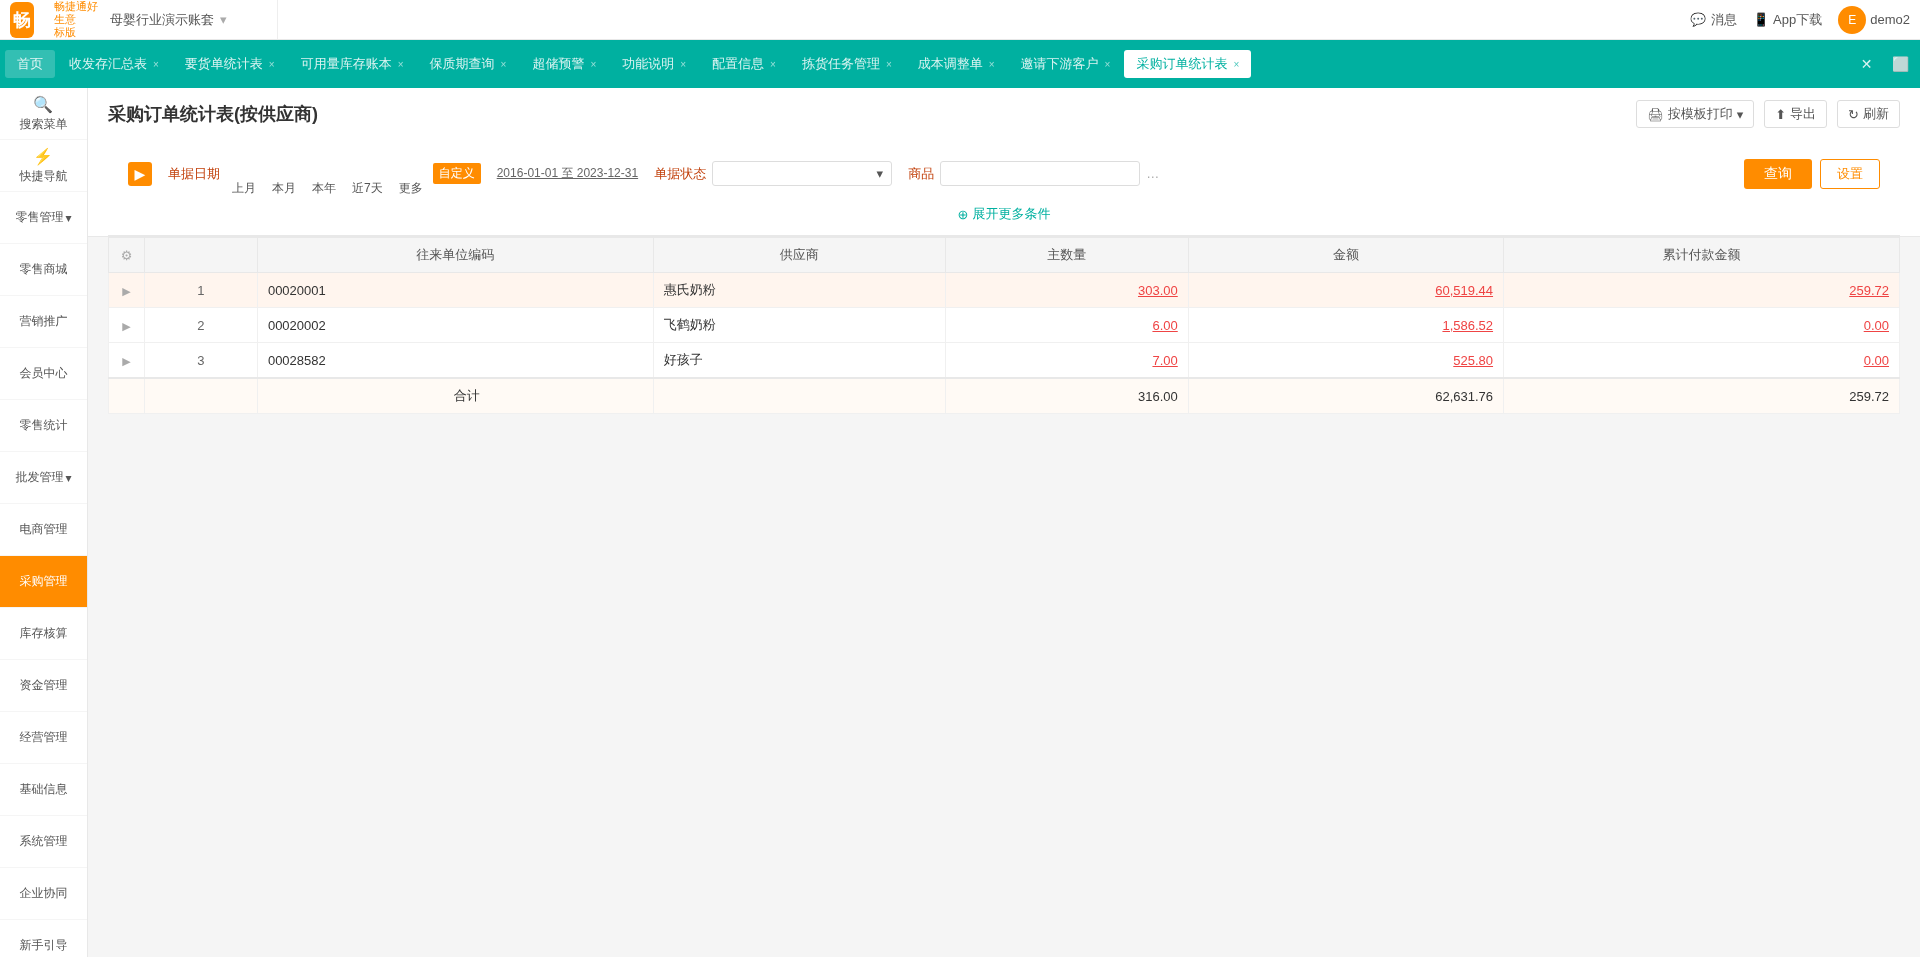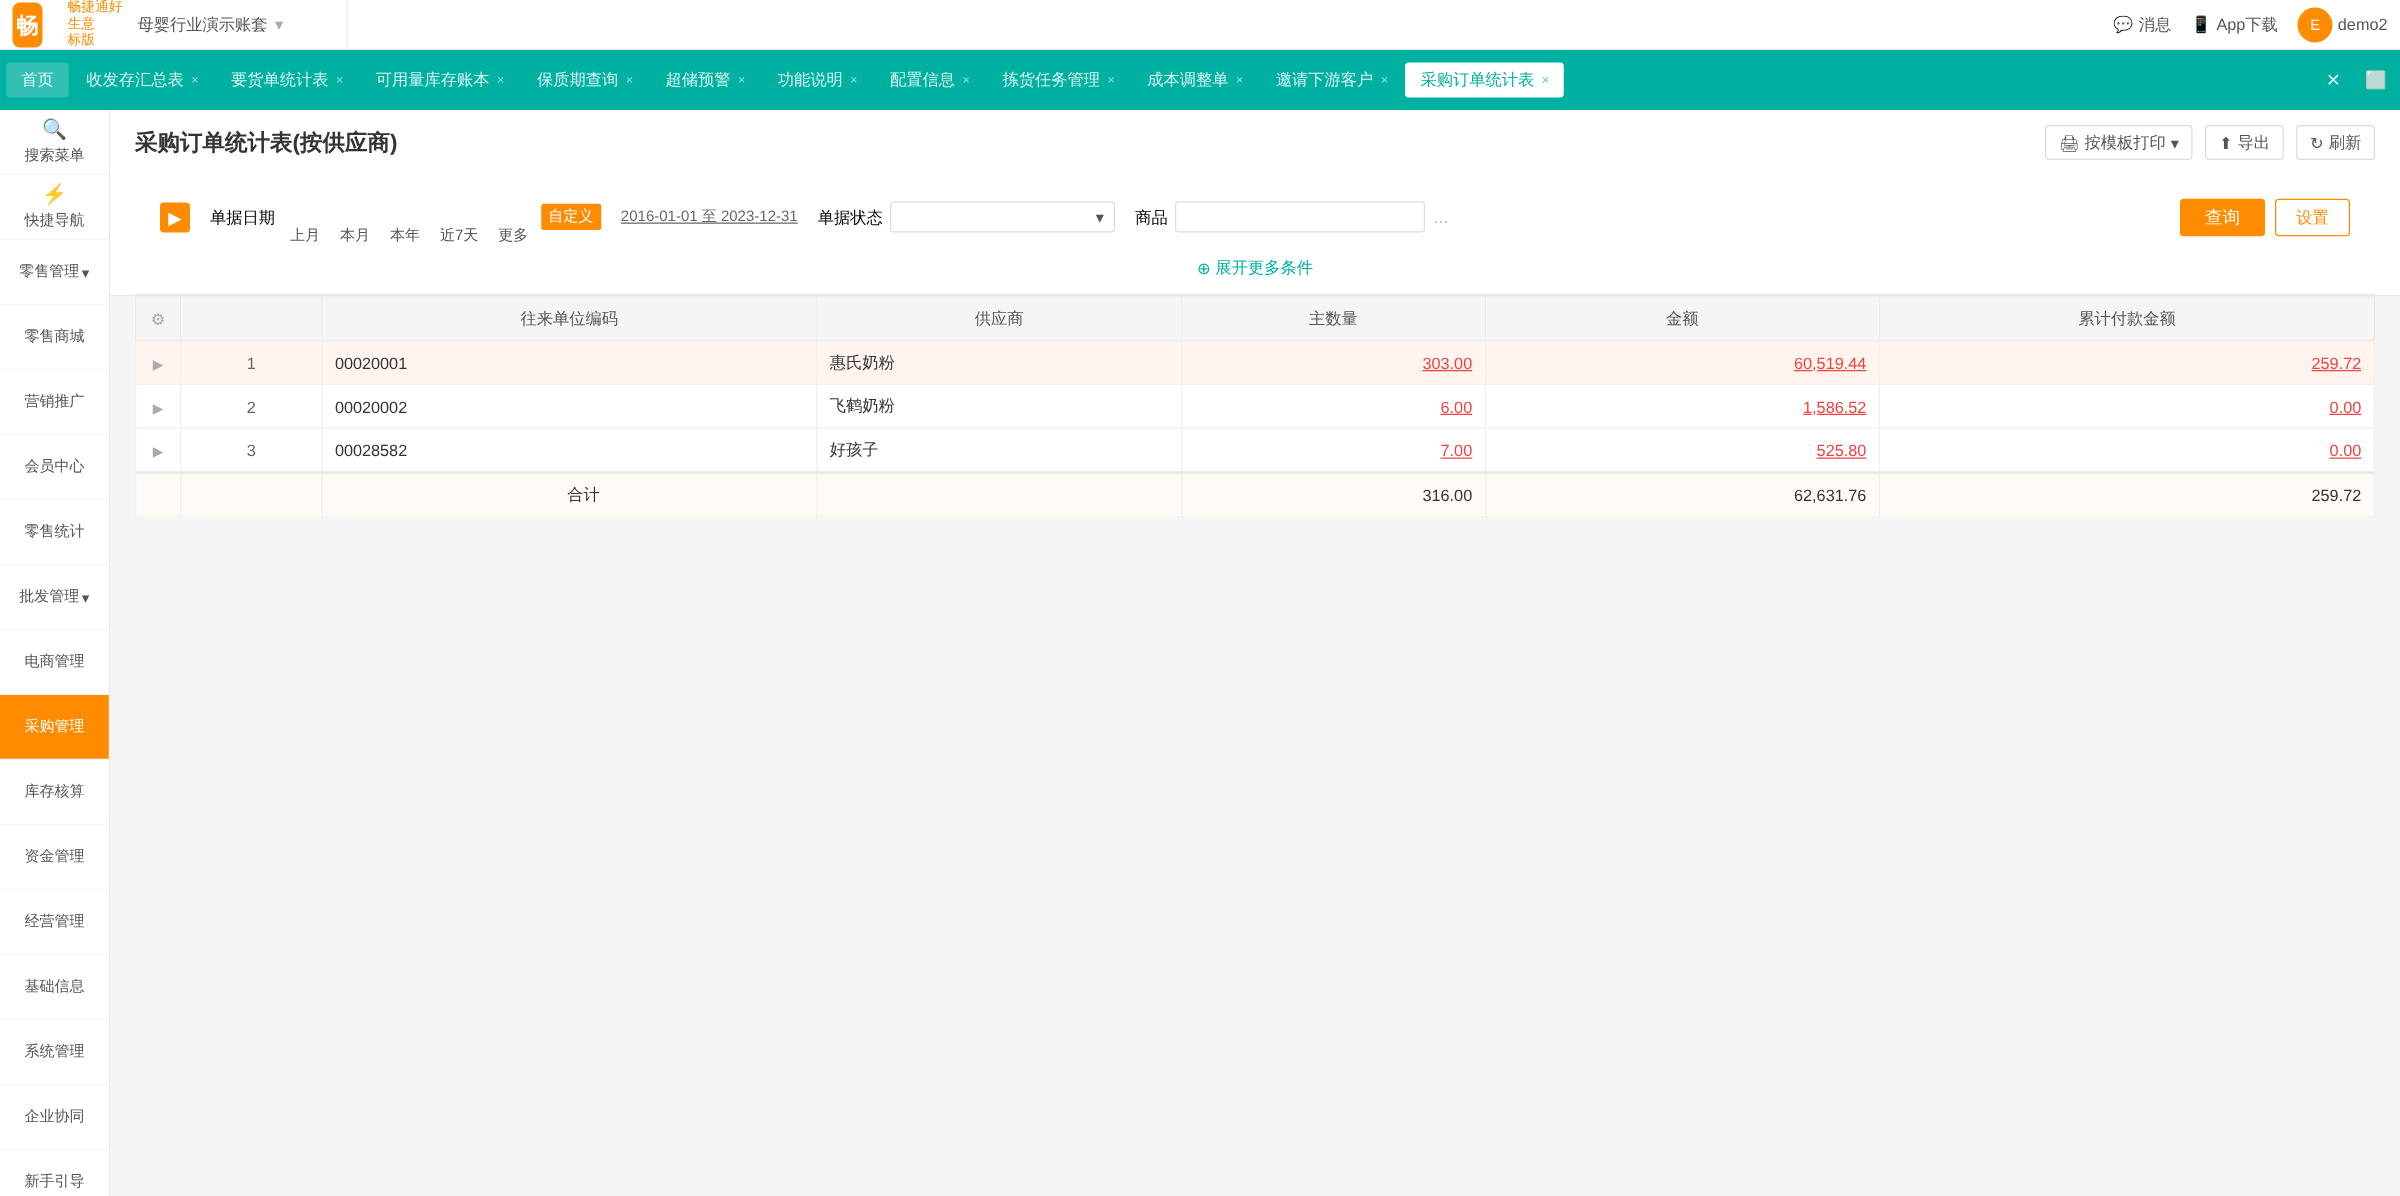--- a/index.html
+++ b/index.html
@@ -43,21 +43,21 @@
     .page-title { font-size: 18px; font-weight: 600; color: #333; }
     .page-header-actions { display: flex; align-items: center; gap: 10px; }
     .btn-print { display: flex; align-items: center; gap: 4px; border: 1px solid #ddd; background: #fff; padding: 4px 10px; border-radius: 3px; cursor: pointer; font-size: 13px; color: #555; }
     .btn-export { display: flex; align-items: center; gap: 4px; border: 1px solid #ddd; background: #fff; padding: 4px 10px; border-radius: 3px; cursor: pointer; font-size: 13px; color: #555; }
     .btn-refresh { display: flex; align-items: center; gap: 4px; border: 1px solid #ddd; background: #fff; padding: 4px 10px; border-radius: 3px; cursor: pointer; font-size: 13px; color: #555; }
 
     
     .filter-bar { background: #fff; padding: 10px 20px; border-bottom: 1px solid #e8e8e8; }
     .filter-row { display: flex; align-items: center; gap: 16px; flex-wrap: wrap; }
     .filter-group { display: flex; align-items: center; gap: 6px; }
-    .filter-label { color: #000000; font-size: 13px; white-space: nowrap; }
+    .filter-label { color: #c2410c; font-size: 13px; white-space: nowrap; }
     .filter-date-shortcuts { display: flex; align-items: center; gap: 4px; }
     .date-shortcut { padding: 2px 6px; font-size: 12px; color: #555; cursor: pointer; border-radius: 2px; margin-top: 30px; }
     .date-badge { padding: 2px 6px; font-size: 12px; background: #ff8c00; color: #fff; border-radius: 2px; cursor: pointer; }
     .date-range-input { font-size: 12px; color: #666; text-decoration: underline; }
     .filter-select { border: 1px solid #ddd; border-radius: 3px; padding: 4px 8px; font-size: 13px; background: #fff; min-width: 180px; color: #555; display: flex; align-items: center; justify-content: space-between; cursor: pointer; }
     .filter-text-input { border: 1px solid #ddd; border-radius: 3px; padding: 4px 8px; font-size: 13px; background: #fff; min-width: 200px; color: #aaa; }
     .filter-expand-row { display: flex; justify-content: center; padding: 6px 0 2px; }
     .expand-btn { display: flex; align-items: center; gap: 4px; color: #00b0a0; font-size: 13px; cursor: pointer; }
     .btn-toggle { background: #ff8c00; color: #fff; border: none; width: 24px; height: 24px; border-radius: 3px; cursor: pointer; font-size: 14px; display: flex; align-items: center; justify-content: center; }
     .btn-query { background: #ff8c00; color: #fff; border: none; padding: 6px 20px; border-radius: 3px; cursor: pointer; font-size: 14px; font-weight: 500; }

